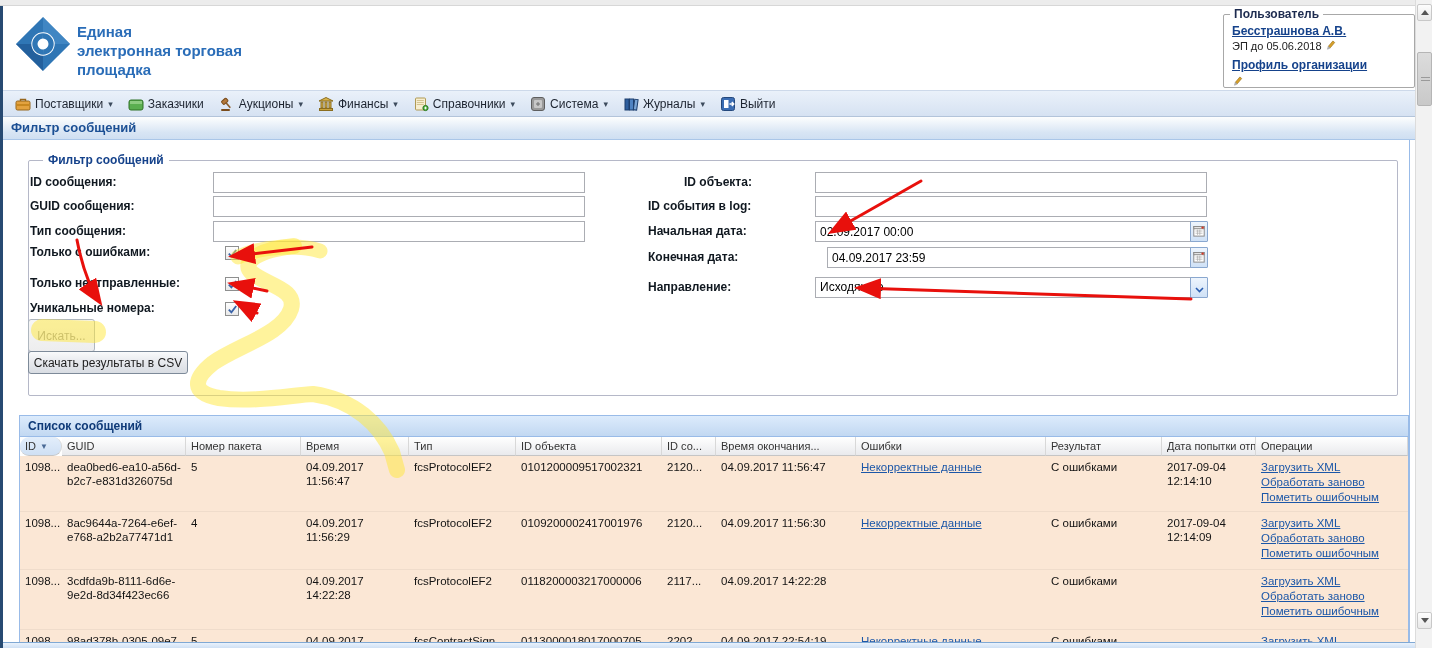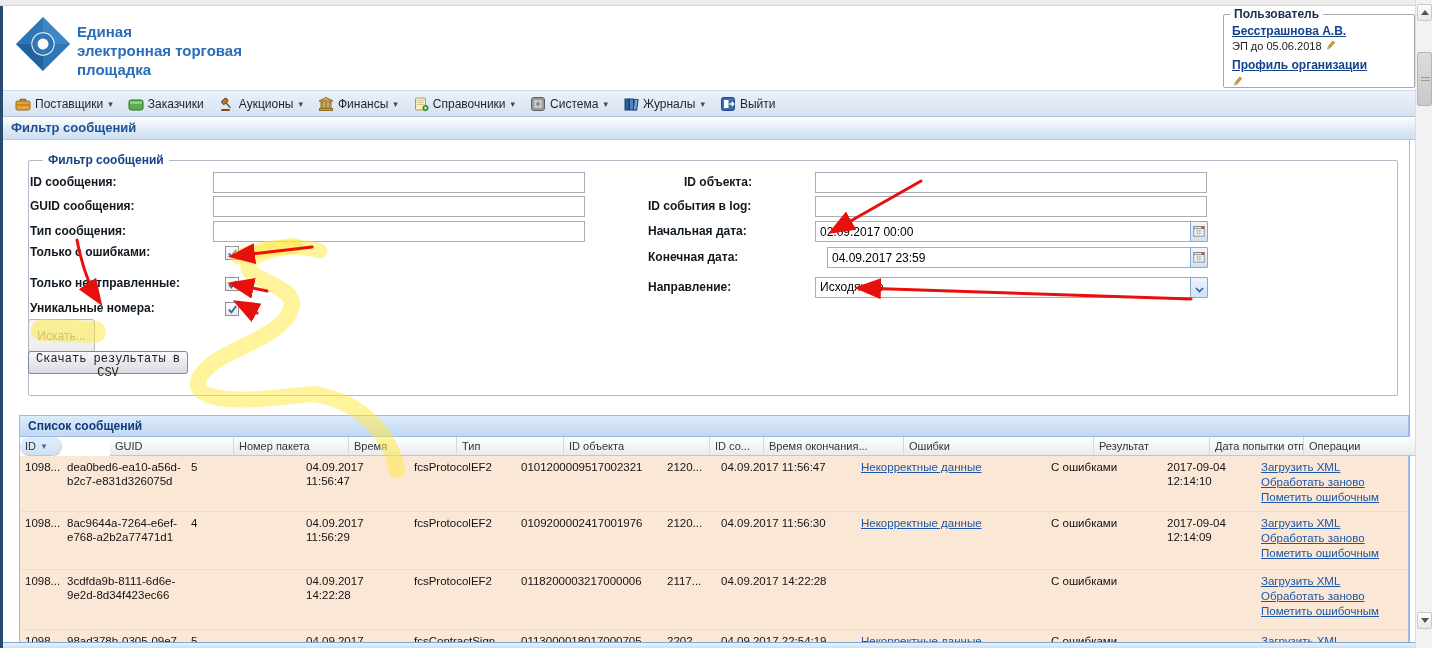--- a/index.html
+++ b/index.html
@@ -272,31 +272,31 @@
       <div class="flabel" style="left: 648px; top: 280px;">Направление:</div>
       <div class="selvalue" style="left: 815px; top: 277px; width: 376px;">Исходящие</div>
       <div class="trigger" style="left: 1190px; top: 277px;">
         <span><svg width="9" height="6" viewBox="0 0 9 6">
             <path d="M1 1l3.5 3.5L8 1" fill="none" stroke="#2a5db0" stroke-width="1.6"></path>
           </svg></span>
       </div>
     </div>
 
   <button class="btn disabled" style="left:28px; top:319px; width:67px; height:33px;">Искать...</button>
-  <button class="btn" style="left:28px; top:351px; width:160px; height:23px;font-family:Liberation Mono, monospace;">Скачать результаты в CSV</button>
+  <button class="btn" style="left:28px; top:351px; width:160px; height:23px;">Скачать результаты в CSV</button>
 
   <div class="grid-bar">
     <span>Список сообщений</span>
   </div>
   <div class="grid-header">
       <div class="gh sorted" style="width: 42px;">
         <span>ID</span>
         <span class="sort-arrow">▼</span>
       </div>
-      <div class="gh" style="width: 124px; margin-left: 48px;">
+      <div class="gh" style="width: 124px;">
         <span>GUID</span>
       </div>
       <div class="gh" style="width: 115px;">
         <span>Номер пакета</span>
       </div>
       <div class="gh" style="width: 108px;">
         <span>Время</span>
       </div>
       <div class="gh" style="width: 107px;">
         <span>Тип</span>

